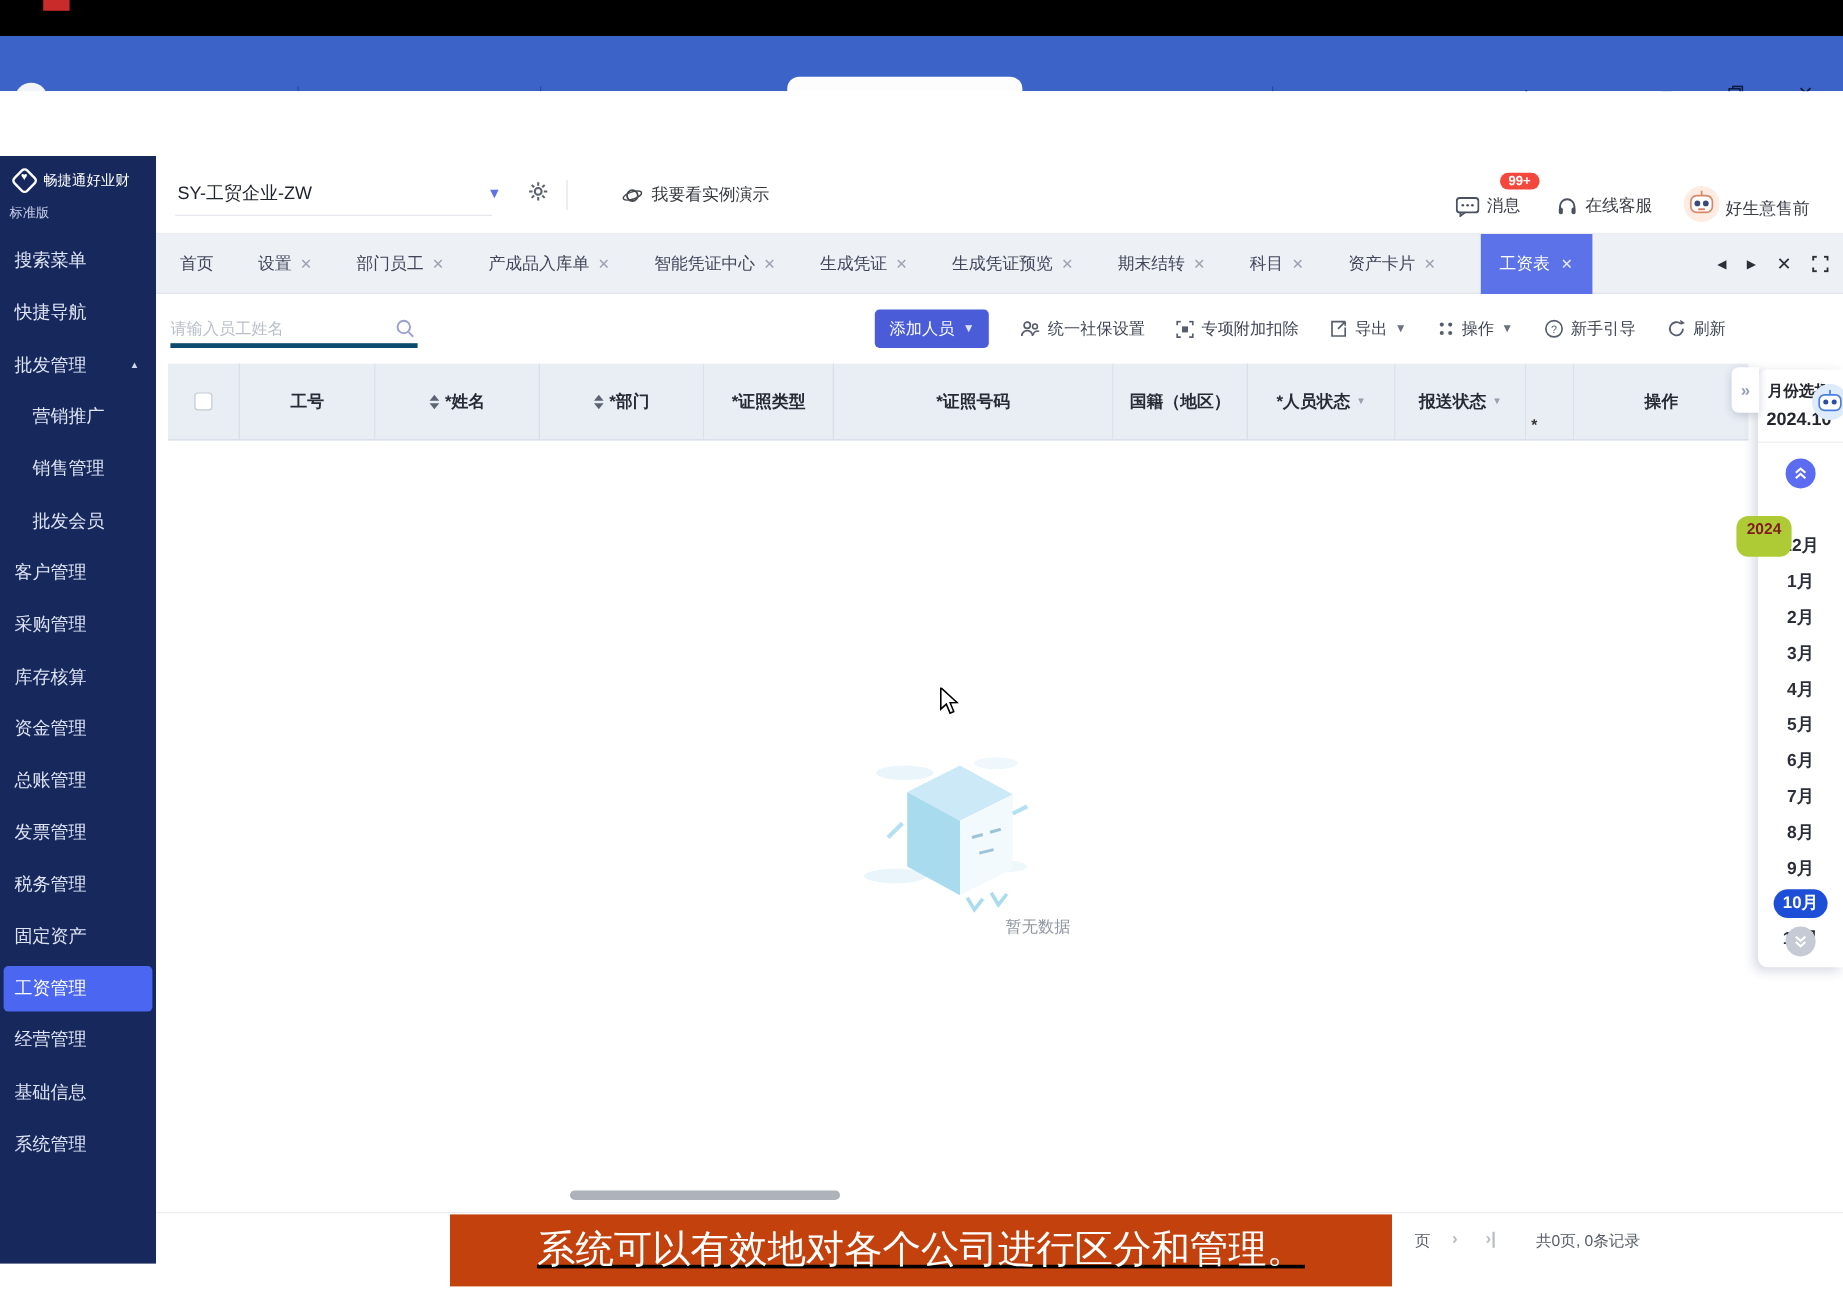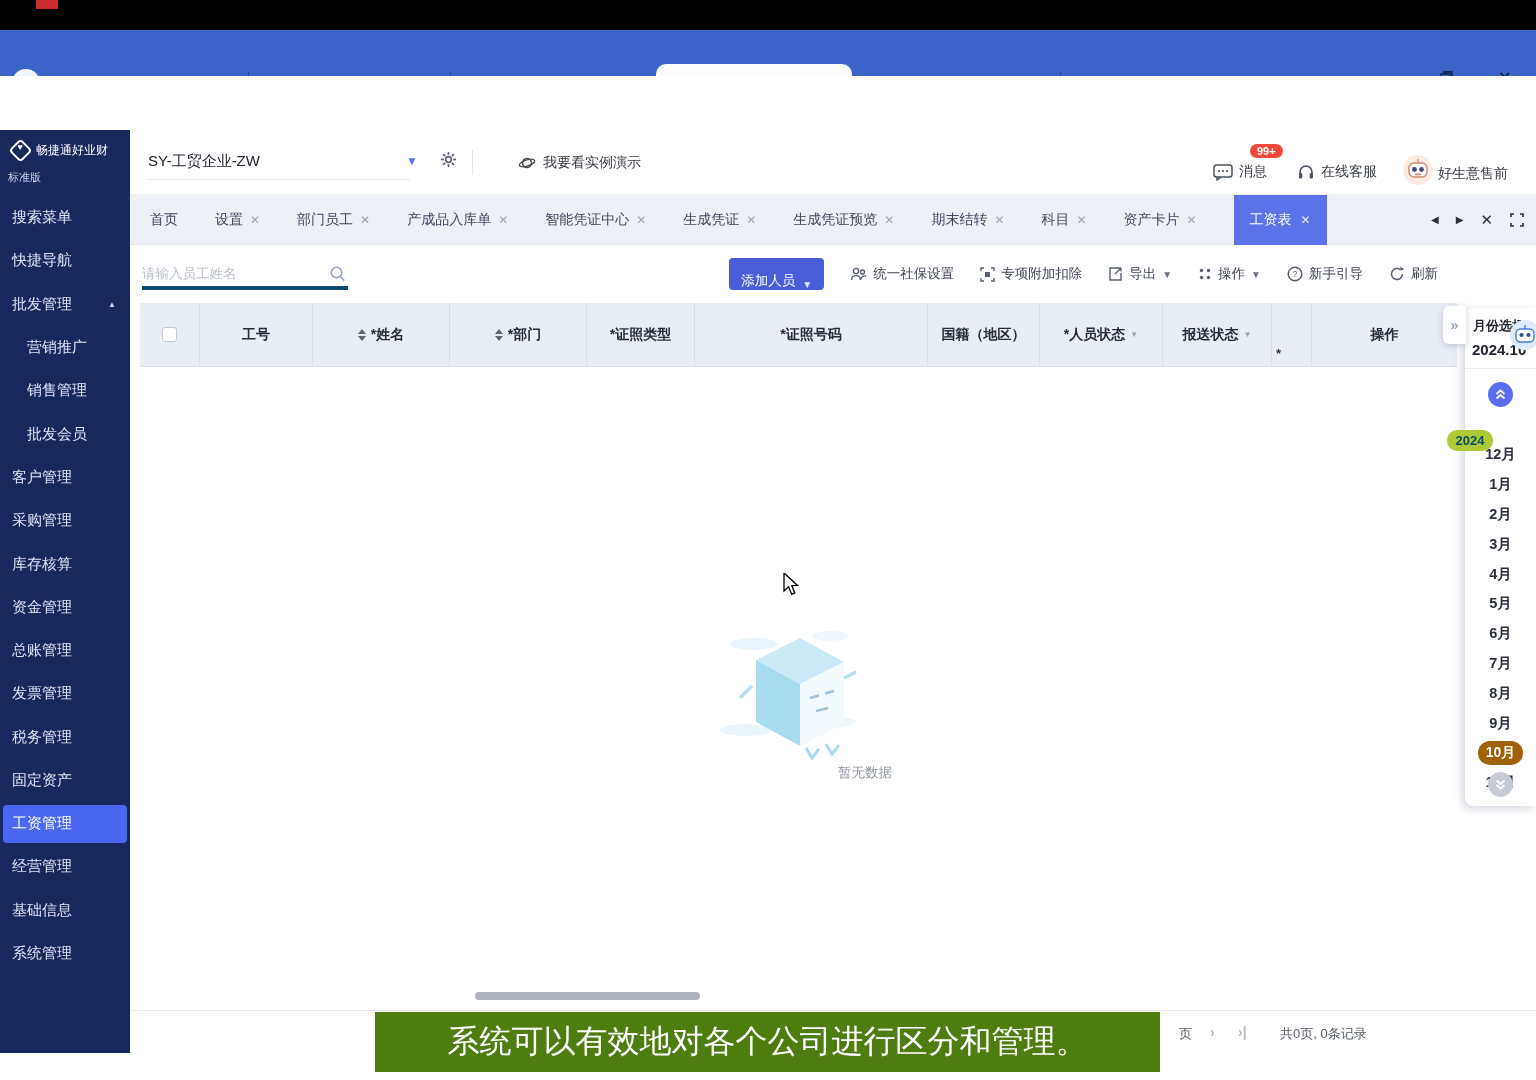--- a/index.html
+++ b/index.html
@@ -69,21 +69,21 @@
 
   
   .toolbar { left:130px; top:245px; width:1406px; height:58px; background:#fff; }
   .srch { position:absolute; left:12px; top:13px; width:206px; height:32px; border-bottom:4px solid #0c4a6e; }
   .srch input { width:178px; height:30px; border:none; outline:none; background:transparent; font-size:13.5px; color:#333; font-family:"Liberation Sans",sans-serif; }
   .srch input::placeholder { color:#b9bfca; }
   .srch .sic { position:absolute; right:2px; top:7px; }
   .tgroup { position:absolute; right:98px; top:0; height:58px; display:flex; align-items:center; gap:26px; }
   .act { display:flex; align-items:center; gap:6px; font-size:13.5px; color:#3f4554; white-space:nowrap; }
   .act .dd { font-size:10px; color:#6b7180; }
-  .addbtn { background:#4a5cd8; color:#fff; border:none; border-radius:4px; height:32px; padding:0 12px; font-size:13.5px; display:flex; align-items:flex-end; gap:7px; font-family:"Liberation Sans",sans-serif; }
+  .addbtn { background:#4a5cd8; color:#fff; border:none; border-radius:4px; height:32px; padding:0 12px; font-size:13.5px; display:flex; align-items:center; gap:7px; font-family:"Liberation Sans",sans-serif; }
   .addbtn .dd { font-size:10px; color:#dfe4ff; }
 
   
   .thead { left:140px; top:303px; width:1317px; height:64px; z-index:2; }
   .th { position:absolute; top:0; height:64px; background:#e9edf4; border-right:1px solid #d8deea; border-bottom:1px solid #d8deea; display:flex; align-items:center; justify-content:center; gap:5px; font-size:14px; color:#262b36; font-weight:bold; }
   .th .flt { font-size:8px; color:#98a0b0; }
   .sortic { display:inline-flex; flex-direction:column; gap:2px; }
   .sortic b { width:0; height:0; border-left:4px solid transparent; border-right:4px solid transparent; }
   .sortic .up { border-bottom:5px solid #5c6372; }
   .sortic .dn { border-top:5px solid #5c6372; }
@@ -104,28 +104,28 @@
   
   .month-panel { left:1465px; top:308px; width:71px; height:498px; background:#fff; border-radius:8px 0 0 8px; box-shadow:-3px 3px 10px rgba(30,40,90,.18); z-index:5; }
   .mp-title { position:absolute; left:8px; top:9px; font-size:13px; font-weight:bold; color:#23262e; white-space:nowrap; width:48px; overflow:hidden; }
   .mp-cur { position:absolute; left:7px; top:33px; font-size:15px; font-weight:bold; color:#23262e; }
   .mp-div { position:absolute; left:0; top:60px; width:71px; height:1px; background:#ededf2; }
   .mp-btn { position:absolute; left:23px; width:25px; height:25px; border-radius:50%; text-align:center; }
   .mp-up { top:74px; background:#5b6cf0; }
   .mp-dn { top:464px; background:#c6cad4; }
   .months { position:absolute; left:0; top:104px; width:71px;margin-top:28px; }
   .mo { height:29.8px; display:flex; align-items:center; justify-content:center; font-size:14.5px; font-weight:bold; color:#2b2f3a; }
-  .mo .pill { background:#a16207; color:#fff; border-radius:13px; padding:3px 8px; font-size:14px; }
-  .badge-2024 { left:1447px; top:430px; width:46px; height:21px; background:#aecb35; border-radius:10px; color:#0c4a6e; font-size:13px; font-weight:bold; text-align:center; line-height:21px; z-index:7; }
+  .mo .pill { background:#1d4ed8; color:#fff; border-radius:13px; padding:3px 8px; font-size:14px; }
+  .badge-2024 { left:1447px; top:430px; width:46px; height:34px; background:#aecb35; border-radius:10px; color:#7f1d1d; font-size:13px; font-weight:bold; text-align:center; line-height:21px; z-index:7; }
   .mp-robot { left:1510px; top:320px; width:30px; height:30px; border-radius:50%; background:#dcebfd; z-index:7; overflow:hidden; }
 
   
   .bottom-bar { left:0; top:1053px; width:1536px; height:27px; background:#151515; z-index:8; }
   .osuser { position:absolute; left:14px; top:5px; color:#e6e6e6; font-size:13px; }
-  .subtitle { left:375px; top:1012px; width:785px; height:60px; background:#4d7c0f; z-index:9; display:flex; align-items:center; justify-content:center; }
+  .subtitle { left:375px; top:1012px; width:785px; height:60px; background:#c2410c; z-index:9; display:flex; align-items:center; justify-content:center;text-decoration:underline; }
   .subtitle div { color:#fff; font-size:32px; font-weight:500; white-space:nowrap; }
   .cursor { left:783px; top:573px; z-index:10; }
   svg { display:block; }
 </style>
 </head>
 <body>
 
 <div class="page">
 
   <div class="abs top-strip">

